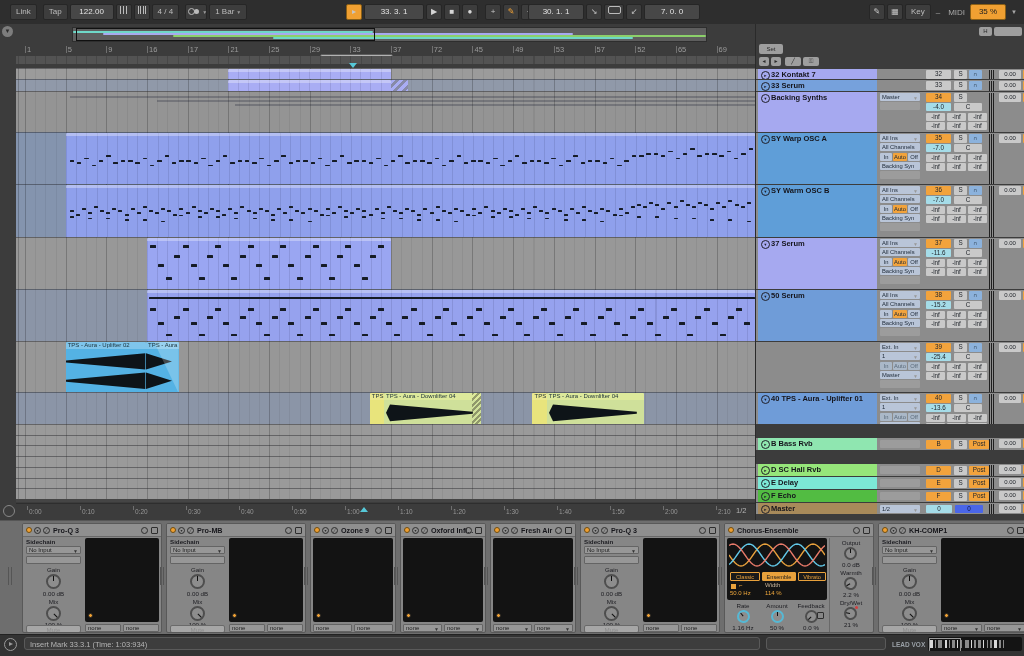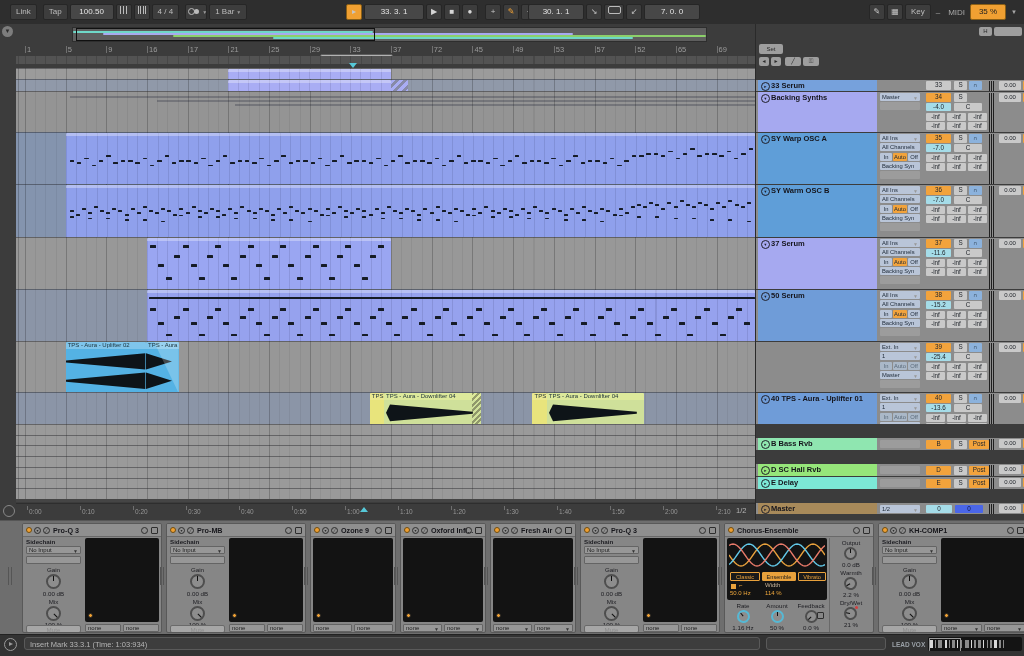--- a/index.html
+++ b/index.html
@@ -82,21 +82,21 @@
 </style>
 </head>
 <body>
 
 <div id="app">
 
   <div id="toolbar">
     <div class="tb-group" style="left:10px">
       <span class="tb-btn">Link</span>
       <span class="tb-btn" style="margin-left:4px">Tap</span>
-      <span class="tb-btn tb-num" style="width:32px">100.50</span>
+      <span class="tb-btn tb-num" style="width:32px">122.00</span>
       <span class="tb-btn tb-ico"><i class="bars3"></i></span>
       <span class="tb-btn tb-ico"><i class="bars4"></i></span>
       <span class="tb-btn">4 / 4</span>
       <span class="tb-btn tb-ico" style="width:16px;margin-left:4px"><i class="metro"></i><span class="caret">▼</span></span>
       <span class="tb-btn"><span>1 Bar</span><span class="caret">▼</span></span>
     </div>
     <div class="tb-group" style="left:346px">
       <span class="tb-btn tb-orange tb-ico">▸</span>
       <span class="tb-btn tb-num" style="width:48px">33. 3. 1</span>
       <span class="tb-btn tb-ico" style="color:#d6d6d6">▶</span>
@@ -645,20 +645,35 @@
       </div>
     <div class="abs" style="left:3px;top:481px;width:10px;height:10px;border:1px solid #888;border-radius:50%"></div>
     <div id="headers">
         <div class="hbtn" style="left: 3px; top: 20px; width: 24px; height: 10px; position: absolute; line-height: 10px;">Set</div>
         <div class="hbtn" style="left: 3px; top: 33px; width: 10px; height: 9px; position: absolute;">◂</div>
         <div class="hbtn" style="left: 15px; top: 33px; width: 10px; height: 9px; position: absolute;">▸</div>
         <div class="hbtn" style="left: 29px; top: 33px; width: 16px; height: 9px; position: absolute;">╱</div>
         <div class="hbtn" style="left: 47px; top: 33px; width: 16px; height: 9px; position: absolute;">⚿</div>
         <div class="hbtn" style="left: 223px; top: 3px; width: 13px; height: 9px; position: absolute;">H</div>
         <div class="hbtn" style="left: 238px; top: 3px; width: 28px; height: 9px; position: absolute;"></div>
+        <div class="hrow" style="left: 0px; top: 44px; width: 269px; height: 11px; position: absolute;">
+          <div class="tname" style="left: 2px; top: 0px; width: 119px; height: 11px; position: absolute; background: rgb(166, 169, 240);">
+            <div class="fold">▸</div>
+            <span class="nm">32 Kontakt 7</span>
+          </div>
+          <div class="cl" style="left: 170px; top: 1px; width: 25px; height: 8.5px; position: absolute;">32</div>
+          <div class="cl" style="left: 198px; top: 1px; width: 13px; height: 8.5px; position: absolute;">S</div>
+          <div class="cl" style="left: 213px; top: 1px; width: 13px; height: 8.5px; position: absolute; background: rgb(140, 178, 220); font-size: 6px; color: rgb(20, 32, 44);">∩</div>
+          <div class="meter" style="left: 233px; top: 1px; width: 5px; height: 9px; position: absolute;">
+            <i style="left: 1px;"></i>
+            <i style="left: 3px;"></i>
+          </div>
+          <div class="cl" style="left: 243px; top: 1px; width: 22px; height: 8.5px; position: absolute; font-size: 6px;">0.00</div>
+          <div class="cl" style="left: 267px; top: 1px; width: 12px; height: 8.5px; position: absolute; background: rgb(242, 163, 60);">m</div>
+        </div>
         <div class="hrow" style="left: 0px; top: 55px; width: 269px; height: 12px; position: absolute;">
           <div class="tname" style="left: 2px; top: 0px; width: 119px; height: 12px; position: absolute; background: rgb(118, 161, 220);">
             <div class="fold">▸</div>
             <span class="nm">33 Serum</span>
           </div>
           <div class="cl" style="left: 170px; top: 1px; width: 25px; height: 8.5px; position: absolute;">33</div>
           <div class="cl" style="left: 198px; top: 1px; width: 13px; height: 8.5px; position: absolute;">S</div>
           <div class="cl" style="left: 213px; top: 1px; width: 13px; height: 8.5px; position: absolute; background: rgb(140, 178, 220); font-size: 6px; color: rgb(20, 32, 44);">∩</div>
           <div class="meter" style="left: 233px; top: 1px; width: 5px; height: 10px; position: absolute;">
             <i style="left: 1px;"></i>
@@ -898,20 +913,36 @@
           <div class="cl" style="left: 243px; top: 1px; width: 22px; height: 8.5px; position: absolute; font-size: 6px;">0.00</div>
           <div class="cl" style="left: 267px; top: 1px; width: 12px; height: 8.5px; position: absolute; background: rgb(242, 163, 60);">m</div>
         </div>
         <div class="hrow" style="left: 0px; top: 452px; width: 269px; height: 13px; position: absolute;">
           <div class="tname" style="left: 2px; top: 0px; width: 119px; height: 13px; position: absolute; background: rgb(124, 232, 214);">
             <div class="fold">▸</div>
             <span class="nm">E Delay</span>
           </div>
           <div class="rf" style="left: 124px; top: 2px; width: 40px; height: 8px; position: absolute; background: rgb(156, 156, 156);"></div>
           <div class="cl" style="left: 170px; top: 2px; width: 25px; height: 8.5px; position: absolute; background: rgb(242, 163, 60);">E</div>
+          <div class="cl" style="left: 198px; top: 2px; width: 13px; height: 8.5px; position: absolute;">S</div>
+          <div class="cl" style="left: 213px; top: 2px; width: 20px; height: 8.5px; position: absolute; background: rgb(242, 163, 60);">Post</div>
+          <div class="meter" style="left: 233px; top: 1px; width: 5px; height: 11px; position: absolute;">
+            <i style="left: 1px;"></i>
+            <i style="left: 3px;"></i>
+          </div>
+          <div class="cl" style="left: 243px; top: 1px; width: 22px; height: 8.5px; position: absolute; font-size: 6px;">0.00</div>
+          <div class="cl" style="left: 267px; top: 1px; width: 12px; height: 8.5px; position: absolute; background: rgb(242, 163, 60);">m</div>
+        </div>
+        <div class="hrow" style="left: 0px; top: 465px; width: 269px; height: 13px; position: absolute;">
+          <div class="tname" style="left: 2px; top: 0px; width: 119px; height: 13px; position: absolute; background: rgb(82, 188, 66);">
+            <div class="fold">▸</div>
+            <span class="nm">F Echo</span>
+          </div>
+          <div class="rf" style="left: 124px; top: 2px; width: 40px; height: 8px; position: absolute; background: rgb(156, 156, 156);"></div>
+          <div class="cl" style="left: 170px; top: 2px; width: 25px; height: 8.5px; position: absolute; background: rgb(242, 163, 60);">F</div>
           <div class="cl" style="left: 198px; top: 2px; width: 13px; height: 8.5px; position: absolute;">S</div>
           <div class="cl" style="left: 213px; top: 2px; width: 20px; height: 8.5px; position: absolute; background: rgb(242, 163, 60);">Post</div>
           <div class="meter" style="left: 233px; top: 1px; width: 5px; height: 11px; position: absolute;">
             <i style="left: 1px;"></i>
             <i style="left: 3px;"></i>
           </div>
           <div class="cl" style="left: 243px; top: 1px; width: 22px; height: 8.5px; position: absolute; font-size: 6px;">0.00</div>
           <div class="cl" style="left: 267px; top: 1px; width: 12px; height: 8.5px; position: absolute; background: rgb(242, 163, 60);">m</div>
         </div>
         <div class="hrow" style="left: 0px; top: 478px; width: 269px; height: 12px; position: absolute;">

